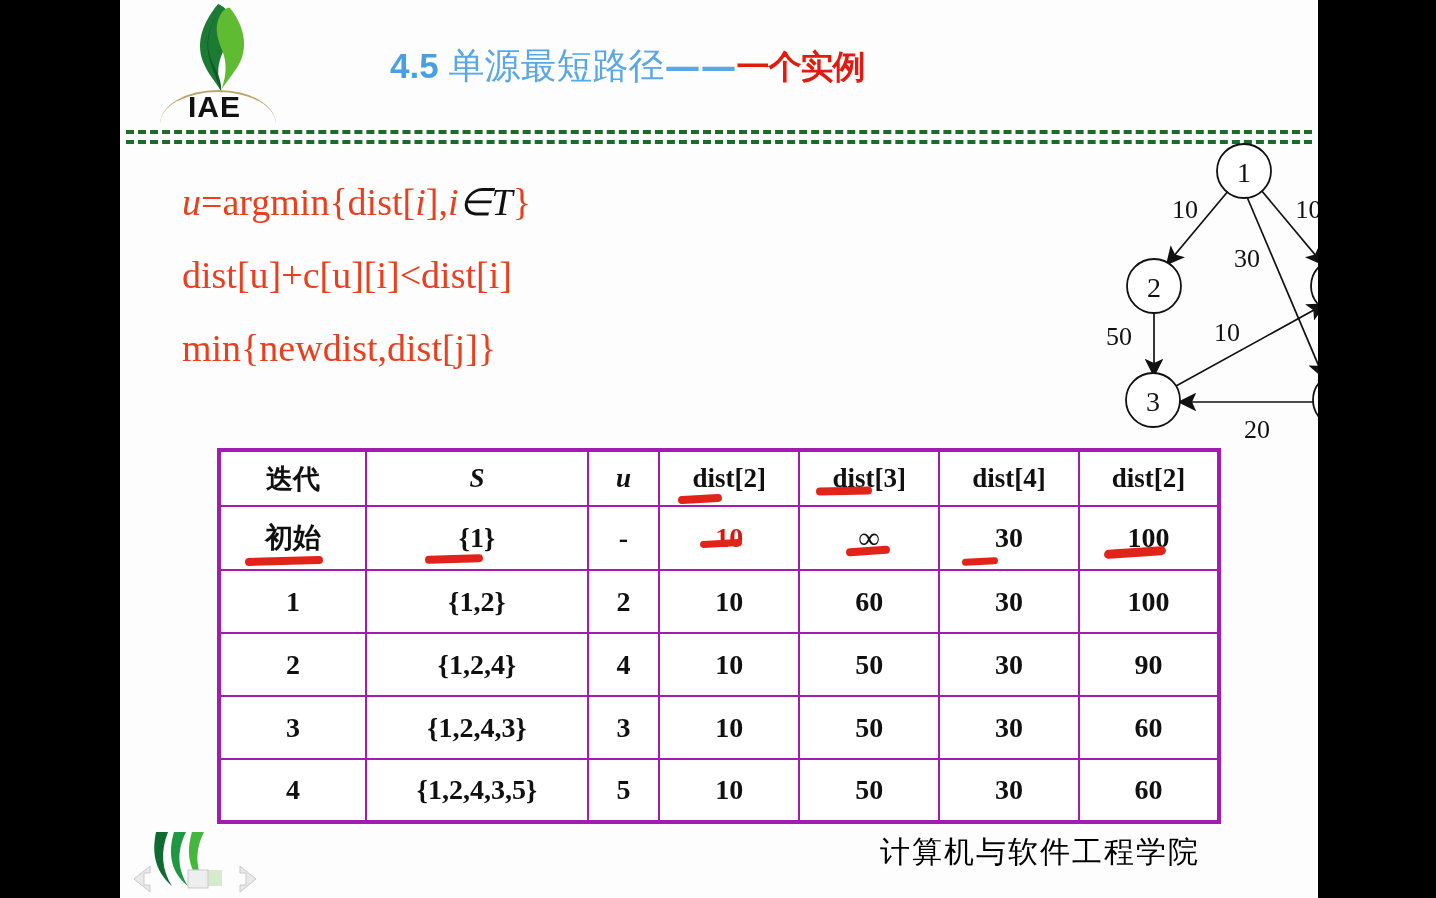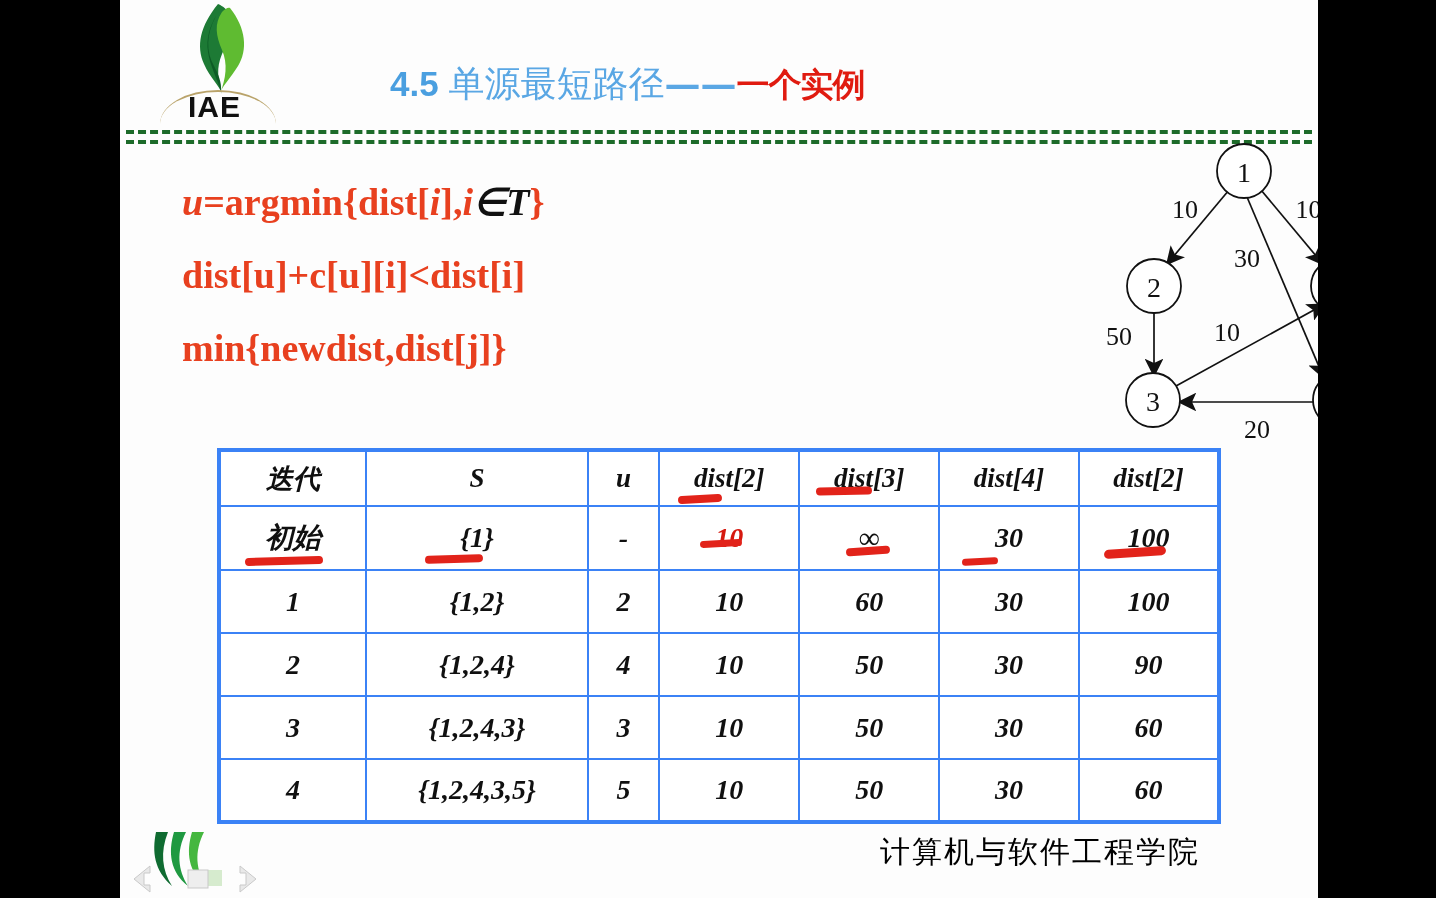--- a/index.html
+++ b/index.html
@@ -33,21 +33,21 @@
     border-top: 2px solid #b9a36a;
     border-radius: 50% / 100% 100% 0 0;
   }
   #logo-iae .iae-text {
     position: absolute; left: 28px; top: 88px;
     font-family: "Liberation Sans", sans-serif;
     font-weight: bold; font-size: 30px; color: #111; letter-spacing: 1px;
   }
 
   #slide-title {
-    position: absolute; left: 270px; top: 60px;
+    position: absolute; left: 270px; top: 42px;
     white-space: nowrap;
     font-family: "Liberation Sans", sans-serif;
     font-size: 35px; font-weight: bold; text-align: right;
   }
   #slide-title .part-num { color: #4a9fe0; }
   #slide-title .part-cn  { color: #5aa7e4; font-family: "DejaVu Serif", serif; font-weight: normal; font-size: 36px;}
   #slide-title .part-dash { color: #5aa7e4; font-family: "DejaVu Serif", serif; font-size: 36px; }
   #slide-title .part-red { color: #e01b10; font-family: "DejaVu Serif", serif; font-weight: bold; font-size: 33px; letter-spacing: -1px;}
 
   .rule-dashed {
@@ -57,40 +57,40 @@
   #rule-a { top: 130px; }
   #rule-b { top: 140px; }
 
   
   #formulas {
     position: absolute; left: 62px; top: 166px; width: 560px;
   }
   .formula {
     color: #e8401f;
     font-family: "Liberation Serif", serif;
-    font-weight: bold;
+    font-weight: normal;
     font-size: 38px;
     line-height: 73px;
     white-space: nowrap;
   }
   .formula .ital { font-style: italic; }
   .formula .blk  { color: #111; font-style: italic; }
 
   
   #graph { position: absolute; left: 955px; top: 140px; width: 330px; height: 305px; }
 
   
   #dist-table {
     position: absolute; left: 97px; top: 448px;
     width: 1004px;
     border-collapse: collapse;
     background: #ffffff;
     table-layout: fixed;
   }
-  #dist-table, #dist-table td, #dist-table th { border: 2px solid #3b82f6; font-style: italic; }
+  #dist-table, #dist-table td, #dist-table th { border: 2px solid #a21caf; }
   #dist-table { border-width: 4px; }
   #dist-table th, #dist-table td {
     text-align: center;
     vertical-align: middle;
     font-family: "Liberation Serif", "DejaVu Serif", serif;
     font-weight: bold;
     font-size: 28px;
     color: #101010;
     padding: 0;
     position: relative;

